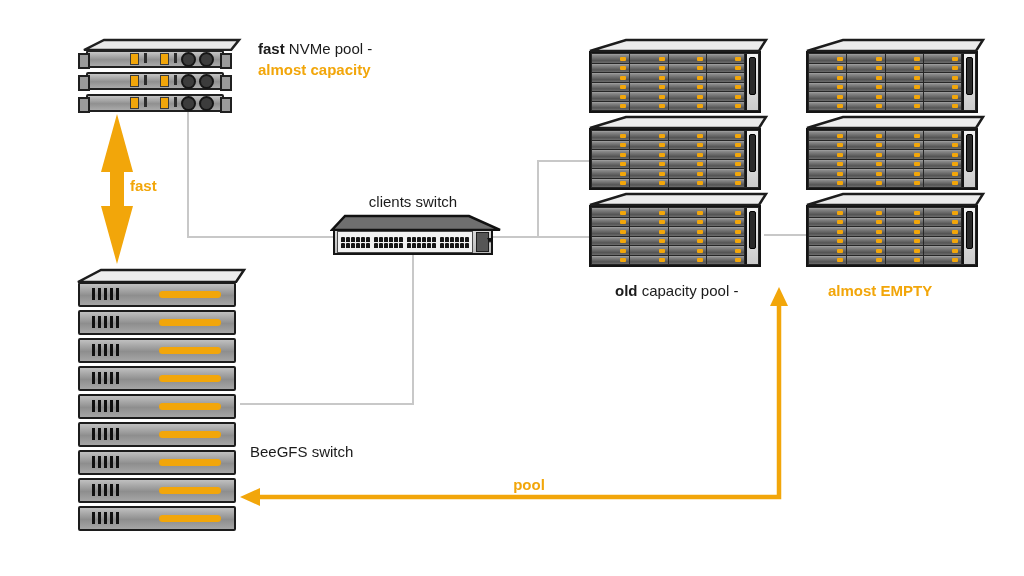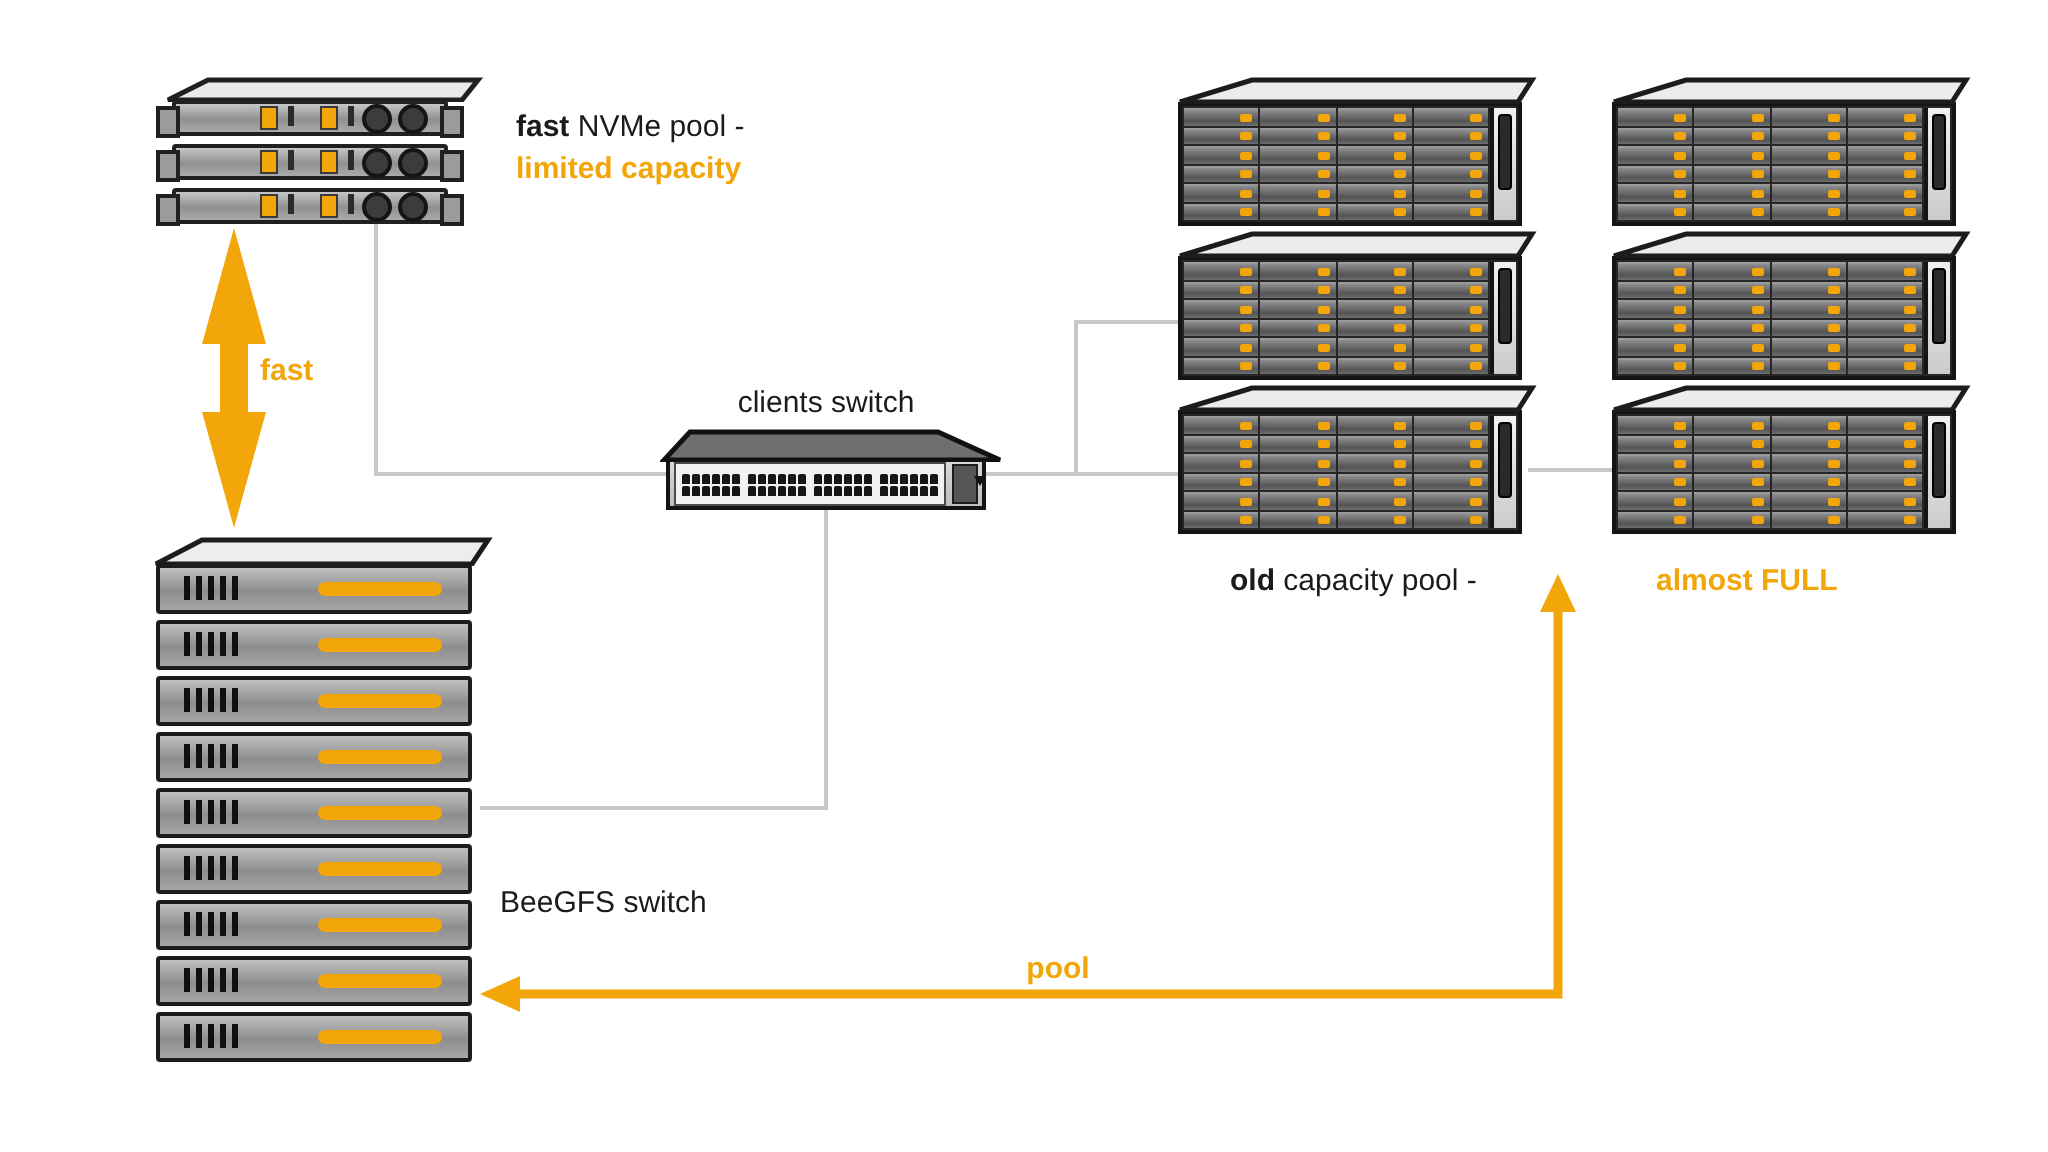--- a/index.html
+++ b/index.html
@@ -105,23 +105,23 @@
           <i class="ear r"></i>
           <i class="nslot" style="left: 42px;"></i>
           <i class="nbar" style="left: 56px;"></i>
           <i class="nslot" style="left: 72px;"></i>
           <i class="nbar" style="left: 86px;"></i>
           <i class="fan" style="right: 26px;"></i>
           <i class="fan" style="right: 8px;"></i>
         </div>
       </div>
   </div>
-  <div class="label" style="left:258px;top:53px">
+  <div class="label" style="left:258px;top:38px">
     <div><span class="b">fast</span><span> NVMe pool -</span></div>
-    <div class="accent">limited capacity</div>
+    <div class="accent">almost capacity</div>
   </div>
 
   <div class="label accent" style="left:130px;top:175px">fast</div>
 
   <div id="client-stack" class="stack">
     <svg class="roof-svg" style="left:-2px;top:0" width="172" height="15" viewBox="0 0 172 15">
       <polygon points="25,2 168,2 160,14 2,14" fill="#ededed" stroke="#1c1c1c" stroke-width="2.5"></polygon>
     </svg>
     <div id="client-units">
         <div class="client-unit">
@@ -764,18 +764,18 @@
           <div class="bay">
             <i class="led"></i>
           </div>
           <div class="enc-panel">
             <i class="enc-slot"></i>
           </div>
         </div>
       </div>
     </div>
   <div class="label" style="left:828px;top:280px">
-    <div class="accent">almost FULL</div>
+    <div class="accent">almost EMPTY</div>
   </div>
 
   <div class="label accent" style="left:500px;top:474px;width:58px;text-align:center">pool</div>
 
 </div>
 
 </body></html>

